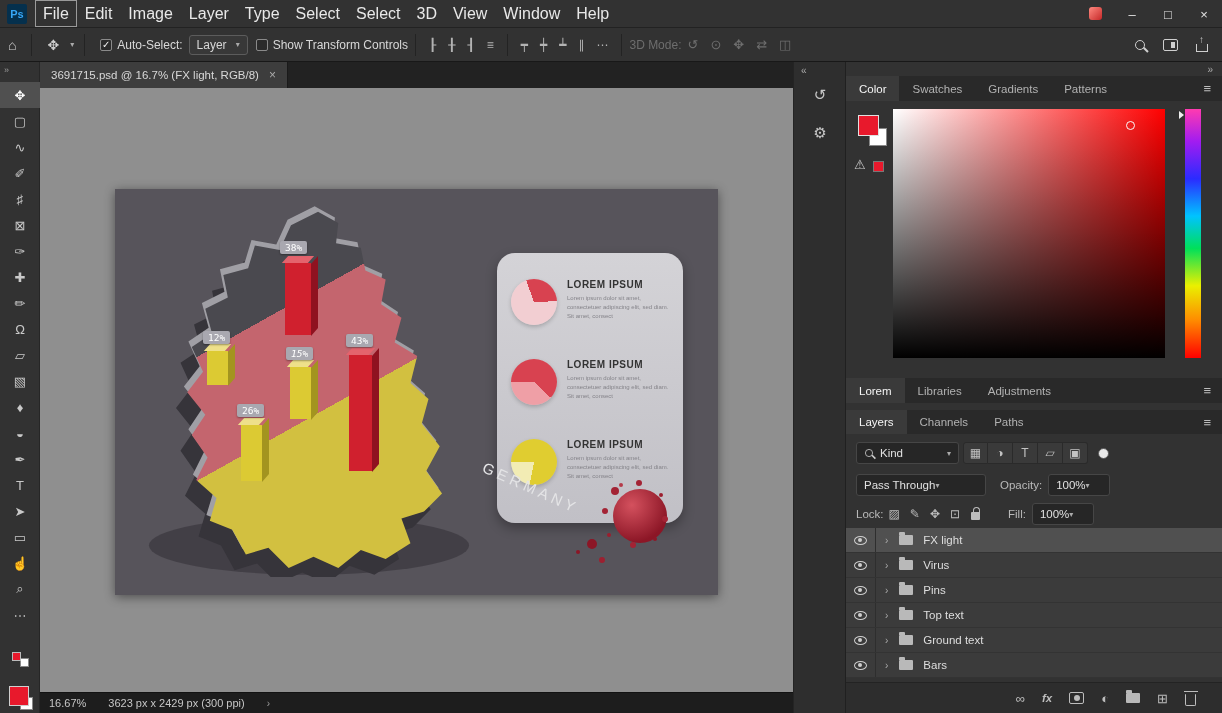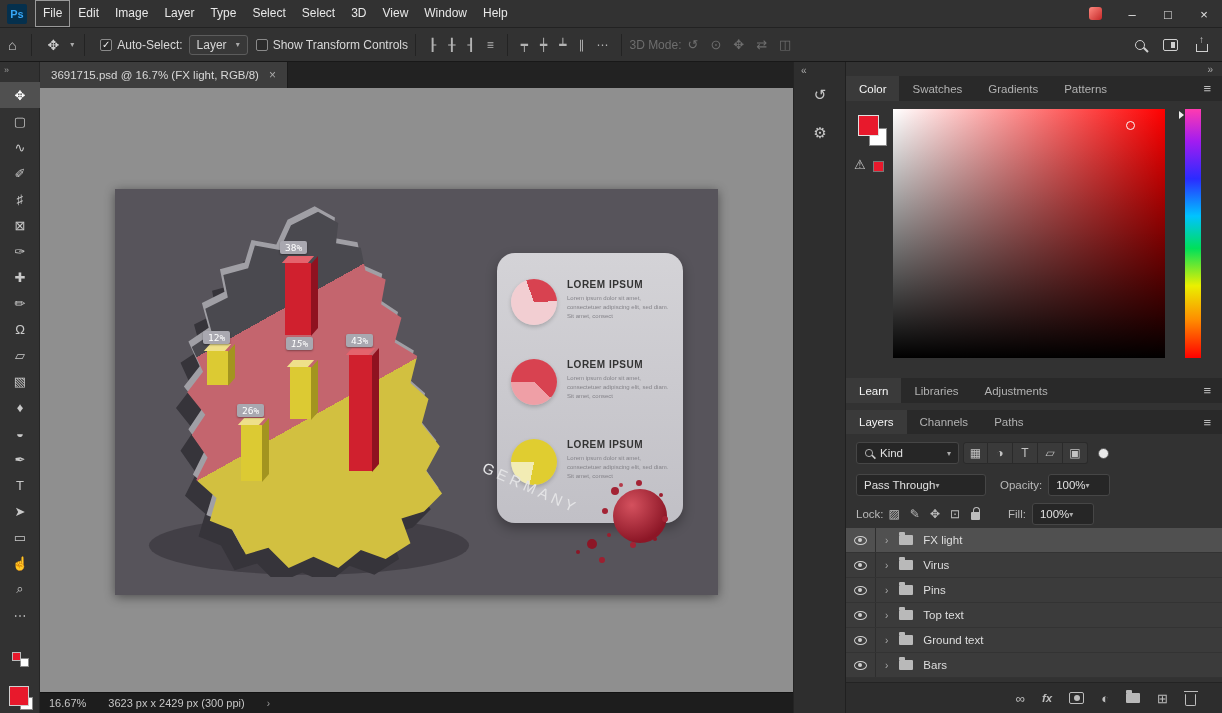--- a/index.html
+++ b/index.html
@@ -7,21 +7,21 @@
   body {
     position: relative; overflow: hidden;
     background: #323232; color: #d6d6d6;
     font-family: "Liberation Sans", sans-serif; font-size: 12px;
   }
   
   .titlebar { position:absolute; top:0; left:0; right:0; height:28px; background:#323232;
     border-bottom:1px solid #222; display:flex; align-items:stretch; z-index:20; }
   .ps-logo { width:20px; height:20px; margin:4px 8px 4px 7px; background:#05304d; color:#37a6f6;
     font-weight:bold; font-size:11px; border-radius:2px; display:flex; align-items:center; justify-content:center; }
-  .menu-item { padding:0 8px; line-height:27px; font-size:12px; color:#e8e8e8; }
+  .menu-item { padding:0 8px; line-height:27px; font-size:16px; color:#e8e8e8; }
   .menu-item.focused { box-shadow: inset 0 0 0 1px #9a9a9a; }
   .tb-right { position:absolute; right:0; top:0; height:28px; display:flex; align-items:stretch; }
   .badge-icon { width:13px; height:13px; margin:7px 12px; border-radius:3px;
     background:linear-gradient(135deg,#ff8a80,#c62828); }
   .win-btn { width:36px; display:flex; align-items:center; justify-content:center; font-size:13px; color:#e2e2e2; }
   
   .optionsbar { position:absolute; top:28px; left:0; right:0; height:34px; background:#323232;
     border-bottom:1px solid #181818; display:flex; align-items:center; z-index:19; }
   .ob-sep { width:1px; height:22px; background:#232323; margin:0 7px; flex:none; }
   .ob-icon { color:#cfcfcf; font-size:14px; padding:0 8px; }
@@ -302,21 +302,21 @@
       <span class="top"></span>
         <span class="side"></span>
         <span class="front"></span>
     </div>
     <span class="pct" style="left:88px;top:142px;">12%</span>
     <div class="bar yellow" style="left:92px;top:162px;width:21px;height:34px;">
       <span class="top"></span>
         <span class="side"></span>
         <span class="front"></span>
     </div>
-    <span class="pct" style="left:171px;top:148px;font-style:italic;">15%</span>
+    <span class="pct" style="left:171px;top:158px;font-style:italic;">15%</span>
     <div class="bar yellow" style="left:175px;top:178px;width:21px;height:52px;">
       <span class="top"></span>
         <span class="side"></span>
         <span class="front"></span>
     </div>
     <span class="pct" style="left:231px;top:145px;">43%</span>
     <div class="bar red" style="left:234px;top:166px;width:23px;height:116px;">
       <span class="top"></span>
         <span class="side"></span>
         <span class="front"></span>
@@ -386,21 +386,21 @@
     <div class="cp-warn">⚠</div>
     <div class="cp-warn-sw"></div>
     <div class="cp-field">
       <div class="cp-dot"></div>
     </div>
     <div class="cp-hue-mark"></div>
     <div class="cp-hue"></div>
   </div>
 
   <div class="ptabs ltabs" style="position:absolute;">
-    <div class="ptab active">Learn</div>
+    <div class="ptab active">Lorem</div>
     <div class="ptab">Libraries</div>
     <div class="ptab">Adjustments</div>
     <div class="pmenu">≡</div>
   </div>
 
   <div class="ptabs lytabs" style="position:absolute;">
     <div class="ptab active">Layers</div>
     <div class="ptab">Channels</div>
     <div class="ptab">Paths</div>
     <div class="pmenu">≡</div>

